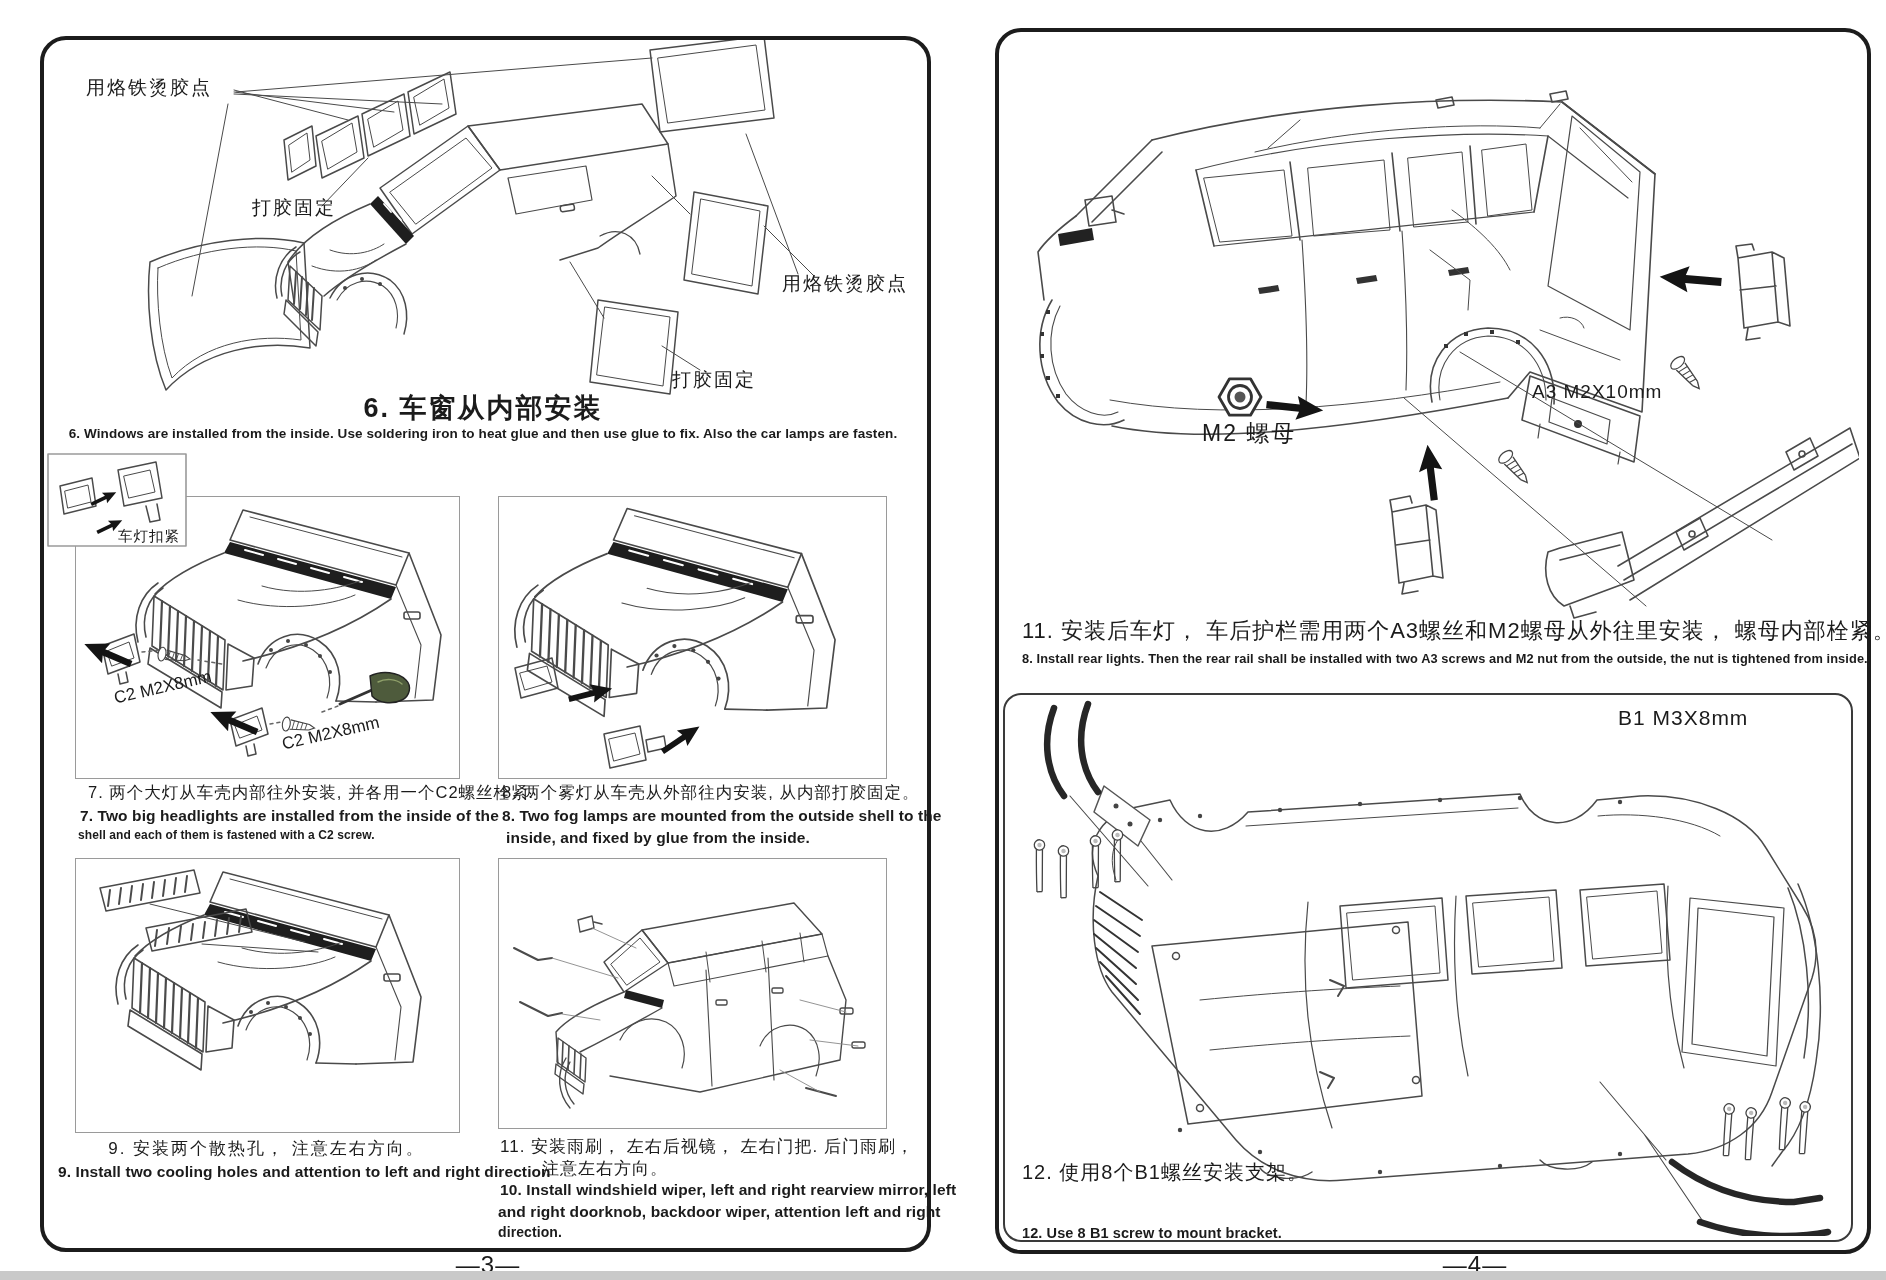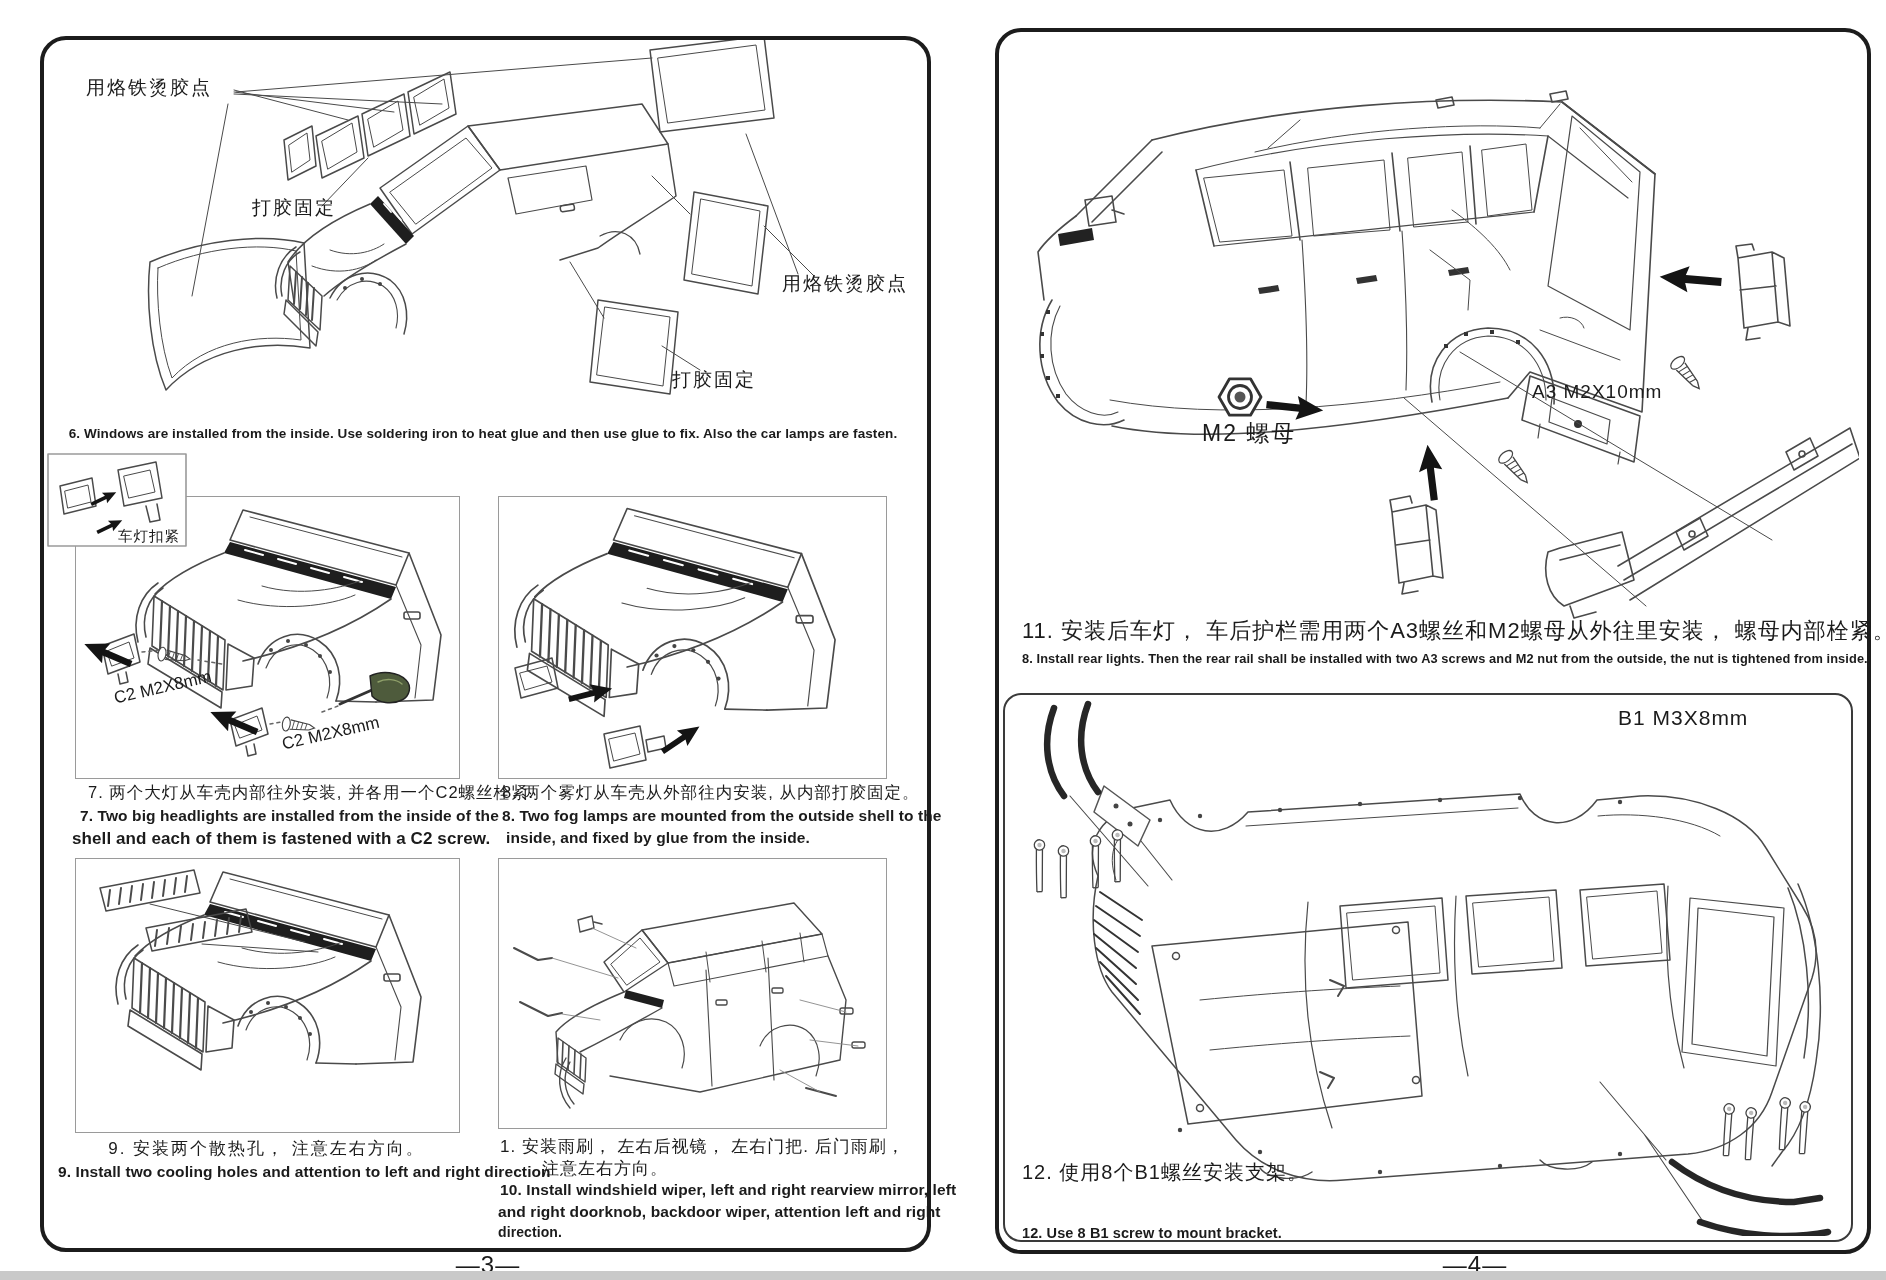--- a/index.html
+++ b/index.html
@@ -205,38 +205,39 @@
         <rect x="852" y="1042" width="13" height="6" rx="2"></rect>
       <path d="M806,1088 L836,1096" stroke-width="2"></path>
       <path d="M552,958 L618,978 M562,1014 L600,1020 M592,928 L636,948 M846,1012 L800,1000 M858,1046 L810,1040 M820,1092 L780,1070" stroke-width="0.9" stroke="#888"></path>
     </g>
   </svg>
 
   <div class="t zh" style="left:86px;top:76px;font-size:19px;">用烙铁烫胶点</div>
   <div class="t zh" style="left:252px;top:196px;font-size:19px;">打胶固定</div>
   <div class="t zh" style="left:782px;top:272px;font-size:19px;">用烙铁烫胶点</div>
   <div class="t zh" style="left:672px;top:368px;font-size:19px;">打胶固定</div>
+  <div class="t zh" style="left:43px;top:392px;width:880px;text-align:center;font-size:27px;font-weight:700;">6. 车窗从内部安装</div>
   <div class="t en" style="left:43px;top:426px;width:880px;text-align:center;font-size:13.5px;">6. Windows are installed from the inside. Use soldering iron to heat glue and then use glue to fix. Also the car lamps are fasten.</div>
 
   <div class="t zh-s" style="left:118px;top:527px;font-size:14.5px;">车灯扣紧</div>
   <div class="t rot" style="left:112px;top:688px;font-size:17px;transform:rotate(-13deg);">C2 M2X8mm</div>
   <div class="t rot" style="left:280px;top:734px;font-size:17px;transform:rotate(-13deg);">C2 M2X8mm</div>
 
   <div class="t zh-s" style="left:88px;top:782px;font-size:16.5px;">7. 两个大灯从车壳内部往外安装, 并各用一个C2螺丝栓紧.</div>
   <div class="t en" style="left:80px;top:806px;font-size:15.5px;">7. Two big headlights are installed from the inside of the</div>
-  <div class="t en" style="left:72px;top:828px;font-size:17px;text-align:right;">shell and each of them is fastened with a C2 screw.</div>
+  <div class="t en" style="left:78px;top:828px;font-size:12px;text-align:right;">shell and each of them is fastened with a C2 screw.</div>
 
   <div class="t zh-s" style="left:502px;top:782px;font-size:16.5px;">8. 两个雾灯从车壳从外部往内安装, 从内部打胶固定。</div>
   <div class="t en" style="left:502px;top:806px;font-size:15.5px;">8. Two fog lamps are mounted from the outside shell to the</div>
   <div class="t en" style="left:506px;top:828px;font-size:15.5px;">inside, and fixed by glue from the inside.</div>
 
   <div class="t zh" style="left:75px;top:1138px;width:383px;text-align:center;font-size:17px;">9. 安装两个散热孔， 注意左右方向。</div>
   <div class="t en" style="left:58px;top:1162px;width:430px;text-align:center;font-size:15.5px;">9. Install two cooling holes and attention to left and right direction</div>
 
-  <div class="t zh-s" style="left:500px;top:1136px;font-size:17px;">1. 安装雨刷， 左右后视镜， 左右门把. 后门雨刷，</div>
+  <div class="t zh-s" style="left:500px;top:1136px;font-size:17px;">11. 安装雨刷， 左右后视镜， 左右门把. 后门雨刷，</div>
   <div class="t zh-s" style="left:542px;top:1158px;font-size:17px;">注意左右方向。</div>
   <div class="t en" style="left:500px;top:1180px;font-size:15.5px;">10. Install windshield wiper, left and right rearview mirror, left</div>
   <div class="t en" style="left:498px;top:1202px;font-size:15.5px;">and right doorknob, backdoor wiper, attention left and right</div>
   <div class="t en" style="left:498px;top:1224px;font-size:14px;">direction.</div>
 
   <div class="t pgnum" style="left:428px;top:1250px;width:120px;text-align:center;">—3—</div>
 
   <div class="pagebox" style="left:995px;top:28px;width:868px;height:1218px;"></div>
   <div class="innerbox" style="left:1003px;top:693px;width:846px;height:545px;"></div>
 

